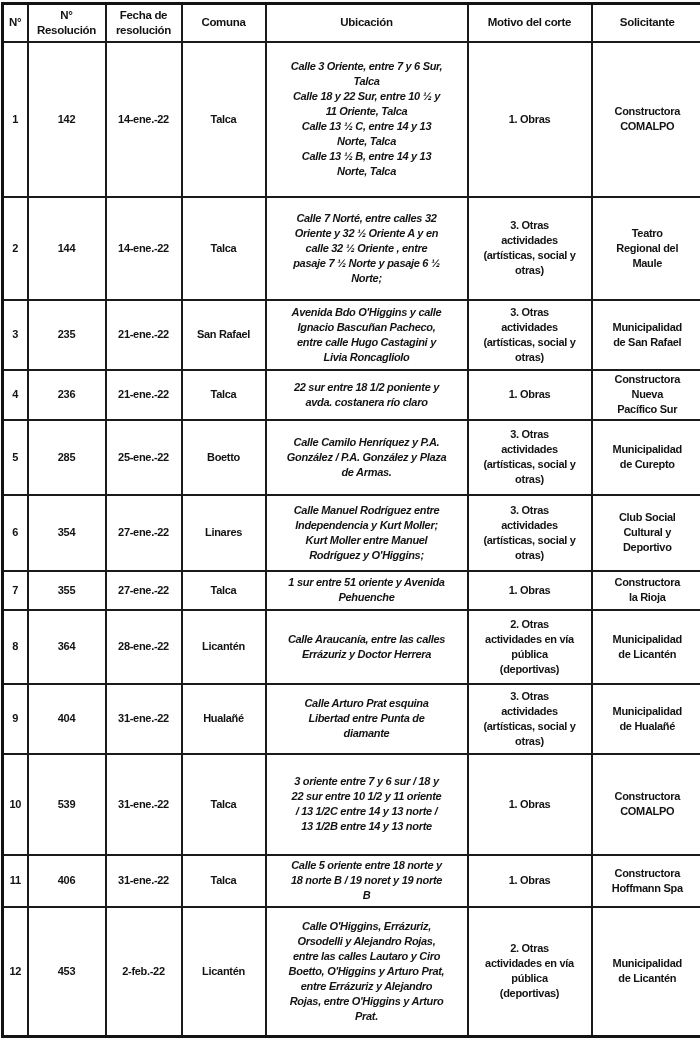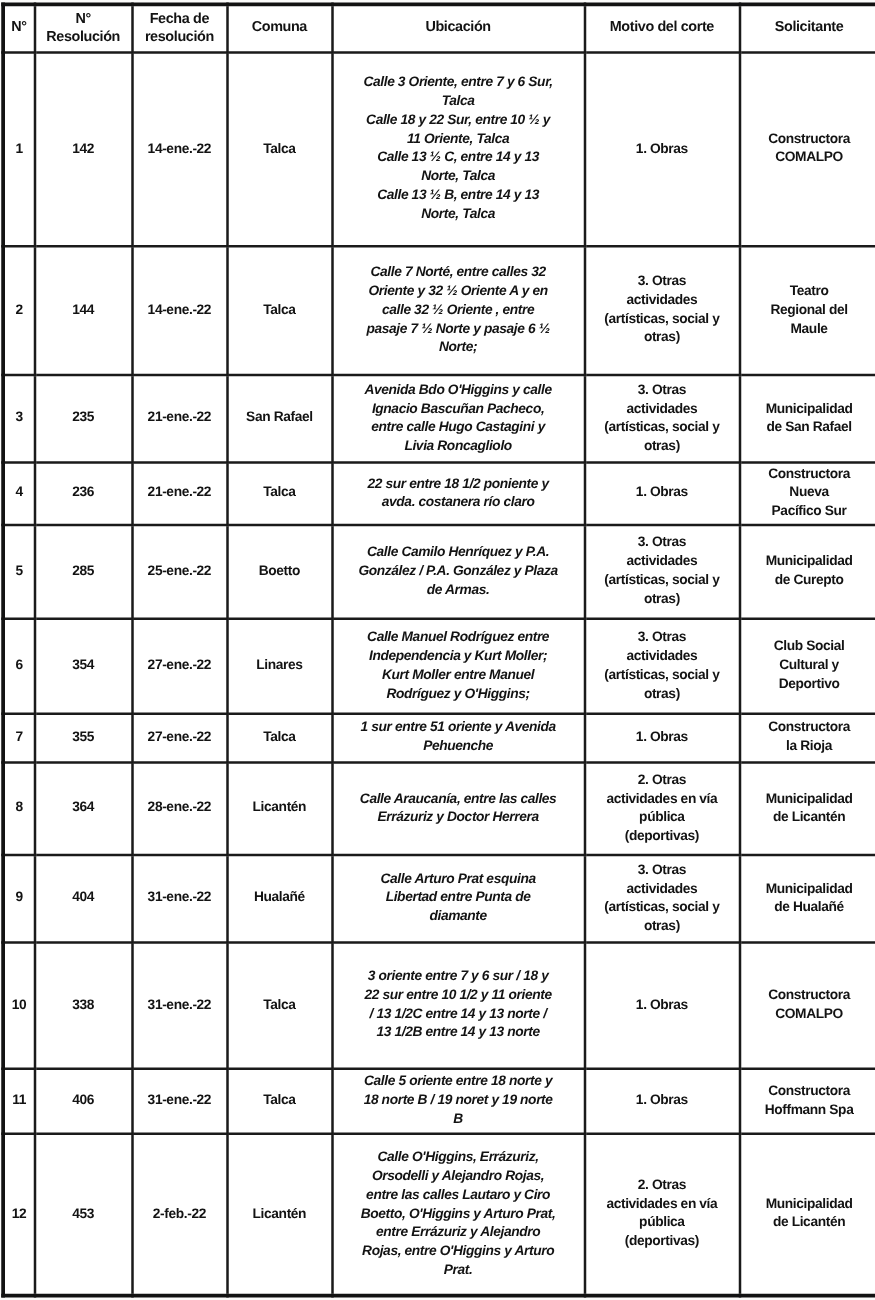--- a/index.html
+++ b/index.html
@@ -201,21 +201,21 @@
 diamante</td>
         <td class="col-motivo">3. Otras
 actividades
 (artísticas, social y
 otras)</td>
         <td class="col-solicitante">Municipalidad
 de Hualañé</td>
       </tr>
       <tr style="height: 101px;">
         <td class="col-num">10</td>
-        <td class="col-resolucion">338</td>
+        <td class="col-resolucion">539</td>
         <td class="col-fecha">31-ene.-22</td>
         <td class="col-comuna">Talca</td>
         <td class="col-ubicacion">3 oriente entre 7 y 6 sur / 18 y
 22 sur entre 10 1/2 y 11 oriente
 / 13 1/2C entre 14 y 13 norte /
 13 1/2B entre 14 y 13 norte</td>
         <td class="col-motivo">1. Obras</td>
         <td class="col-solicitante">Constructora
 COMALPO</td>
       </tr>

